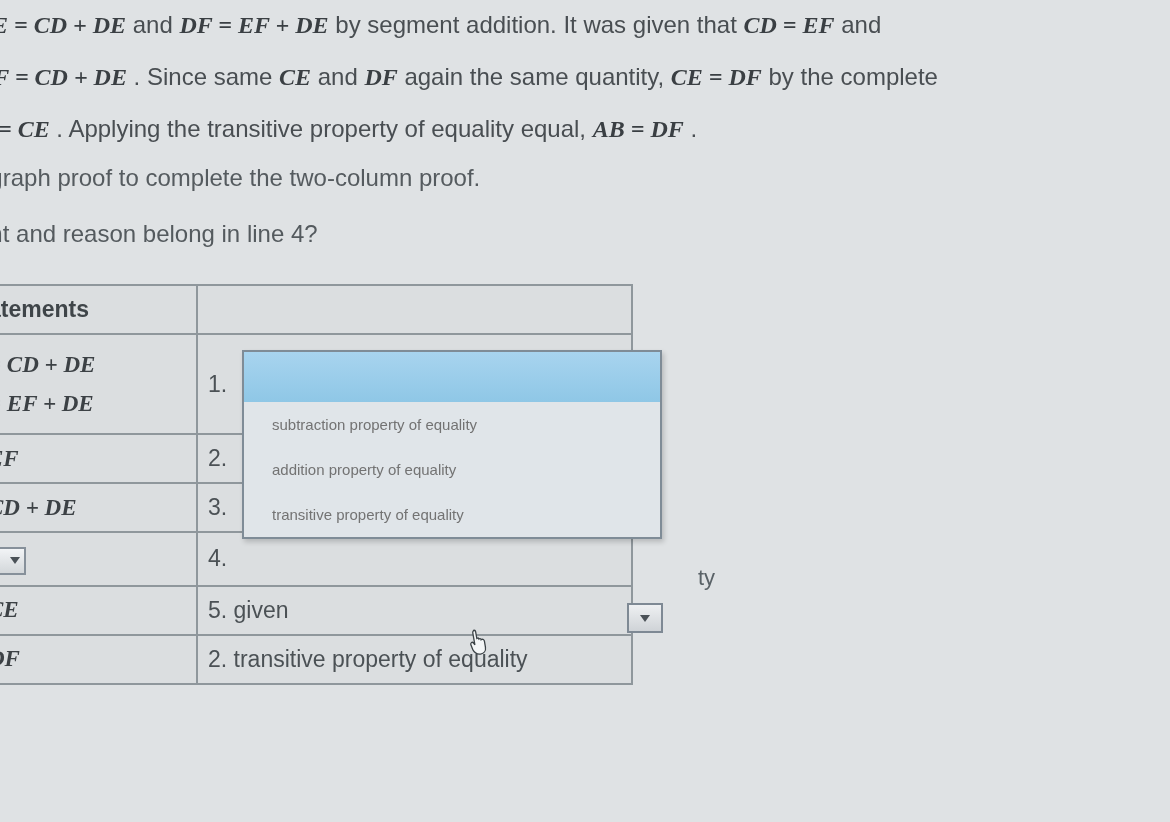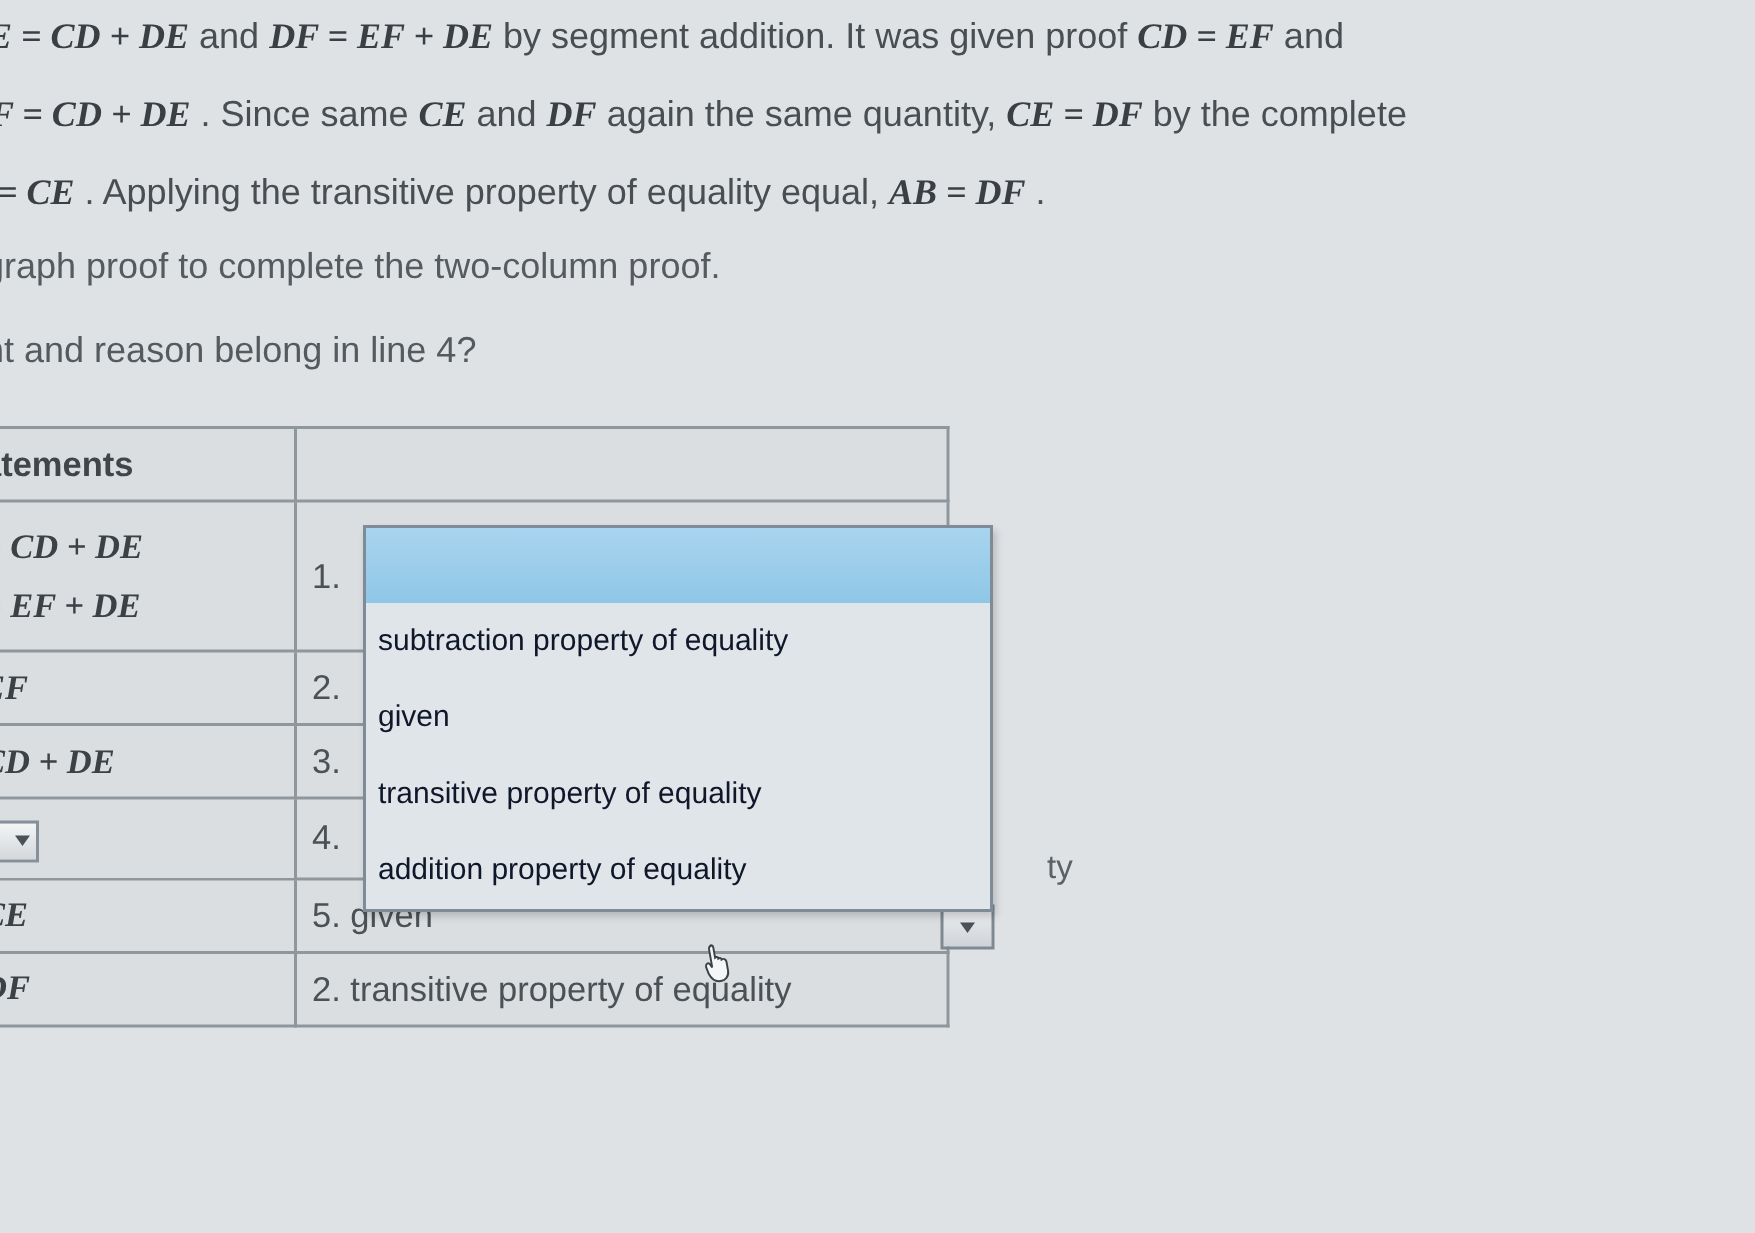--- a/index.html
+++ b/index.html
@@ -81,23 +81,23 @@
     position: absolute;
     left: 242px;
     top: 350px;
     width: 420px;
     border: 2px solid #7f8c97;
     box-shadow: 2px 3px 5px rgba(0,0,0,0.18);
     background: #e0e5e9;
     z-index: 50;
   }
   .dropdown .opt {
-    padding: 14px 8px;
-    font-size: 20px;
-    color: #0f172a;
+    padding: 14px 28px;
+    font-size: 15px;
+    color: #737373;
     border-top: 0;
   }
   .dropdown .opt.blank {
     background: linear-gradient(#a8d4ef,#8fc7e6);
     height: 50px;
   }
   .dropdown .opt.last {
     position: relative;
   }
   .ty-behind {
@@ -131,21 +131,21 @@
     color: #444;
     transform: rotate(-10deg);
   }
 </style>
 </head>
 <body>
 
 <div class="page">
 
   <div class="para" style="margin-left:-24px;">
-    <span class="mi">CE = CD + DE</span><span> and </span><span class="mi">DF = EF + DE</span><span> by segment addition. It was given proof </span><span class="mi">CD = EF</span><span> and </span>
+    <span class="mi">CE = CD + DE</span><span> and </span><span class="mi">DF = EF + DE</span><span> by segment addition. It was given that </span><span class="mi">CD = EF</span><span> and </span>
   </div>
   <div class="para" style="margin-left:-24px;">
     <span class="mi">DF = CD + DE</span><span> . Since same </span><span class="mi">CE</span><span> and </span><span class="mi">DF</span><span> again the same quantity, </span><span class="mi">CE = DF</span><span> by the complete</span>
   </div>
   <div class="para" style="margin-left:-24px;">
     <span class="mi">B = CE</span><span> . Applying the transitive property of equality equal, </span><span class="mi">AB = DF</span><span> .</span>
   </div>
 
   <div class="lead" style="margin-left:-24px;">agraph proof to complete the two-column proof.</div>
   <div class="sub" style="margin-left:-24px;">ent and reason belong in line 4?</div>
@@ -194,22 +194,21 @@
 
 <div class="ty-behind">ty</div>
 
 <div class="select-box-row4">
   <span class="chev"></span>
 </div>
 
 <div class="dropdown">
   <div class="opt blank"></div>
   <div class="opt">subtraction property of equality</div>
-  <div class="opt">given</div>
+  <div class="opt last">addition property of equality</div>
   <div class="opt">transitive property of equality</div>
-  <div class="opt last">addition property of equality</div>
 </div>
 
 <div class="cursor-hand">
   <svg width="26" height="28" viewBox="0 0 26 28">
     <path d="M9 2 C9 1 11 1 11 3 L11 10 C11 10 13 9 13 11 C15 10 15 12 15 12 C17 11 18 13 18 14 L18 20 C18 24 15 26 12 26 C8 26 6 23 5 20 L4 15 C4 13 6 12 7 14 L8 16 L8 4 C8 2 9 2 9 2 Z" fill="#f4f6f7" stroke="#3c4347" stroke-width="1.3"></path>
   </svg>
 </div>
 
 </body></html>

